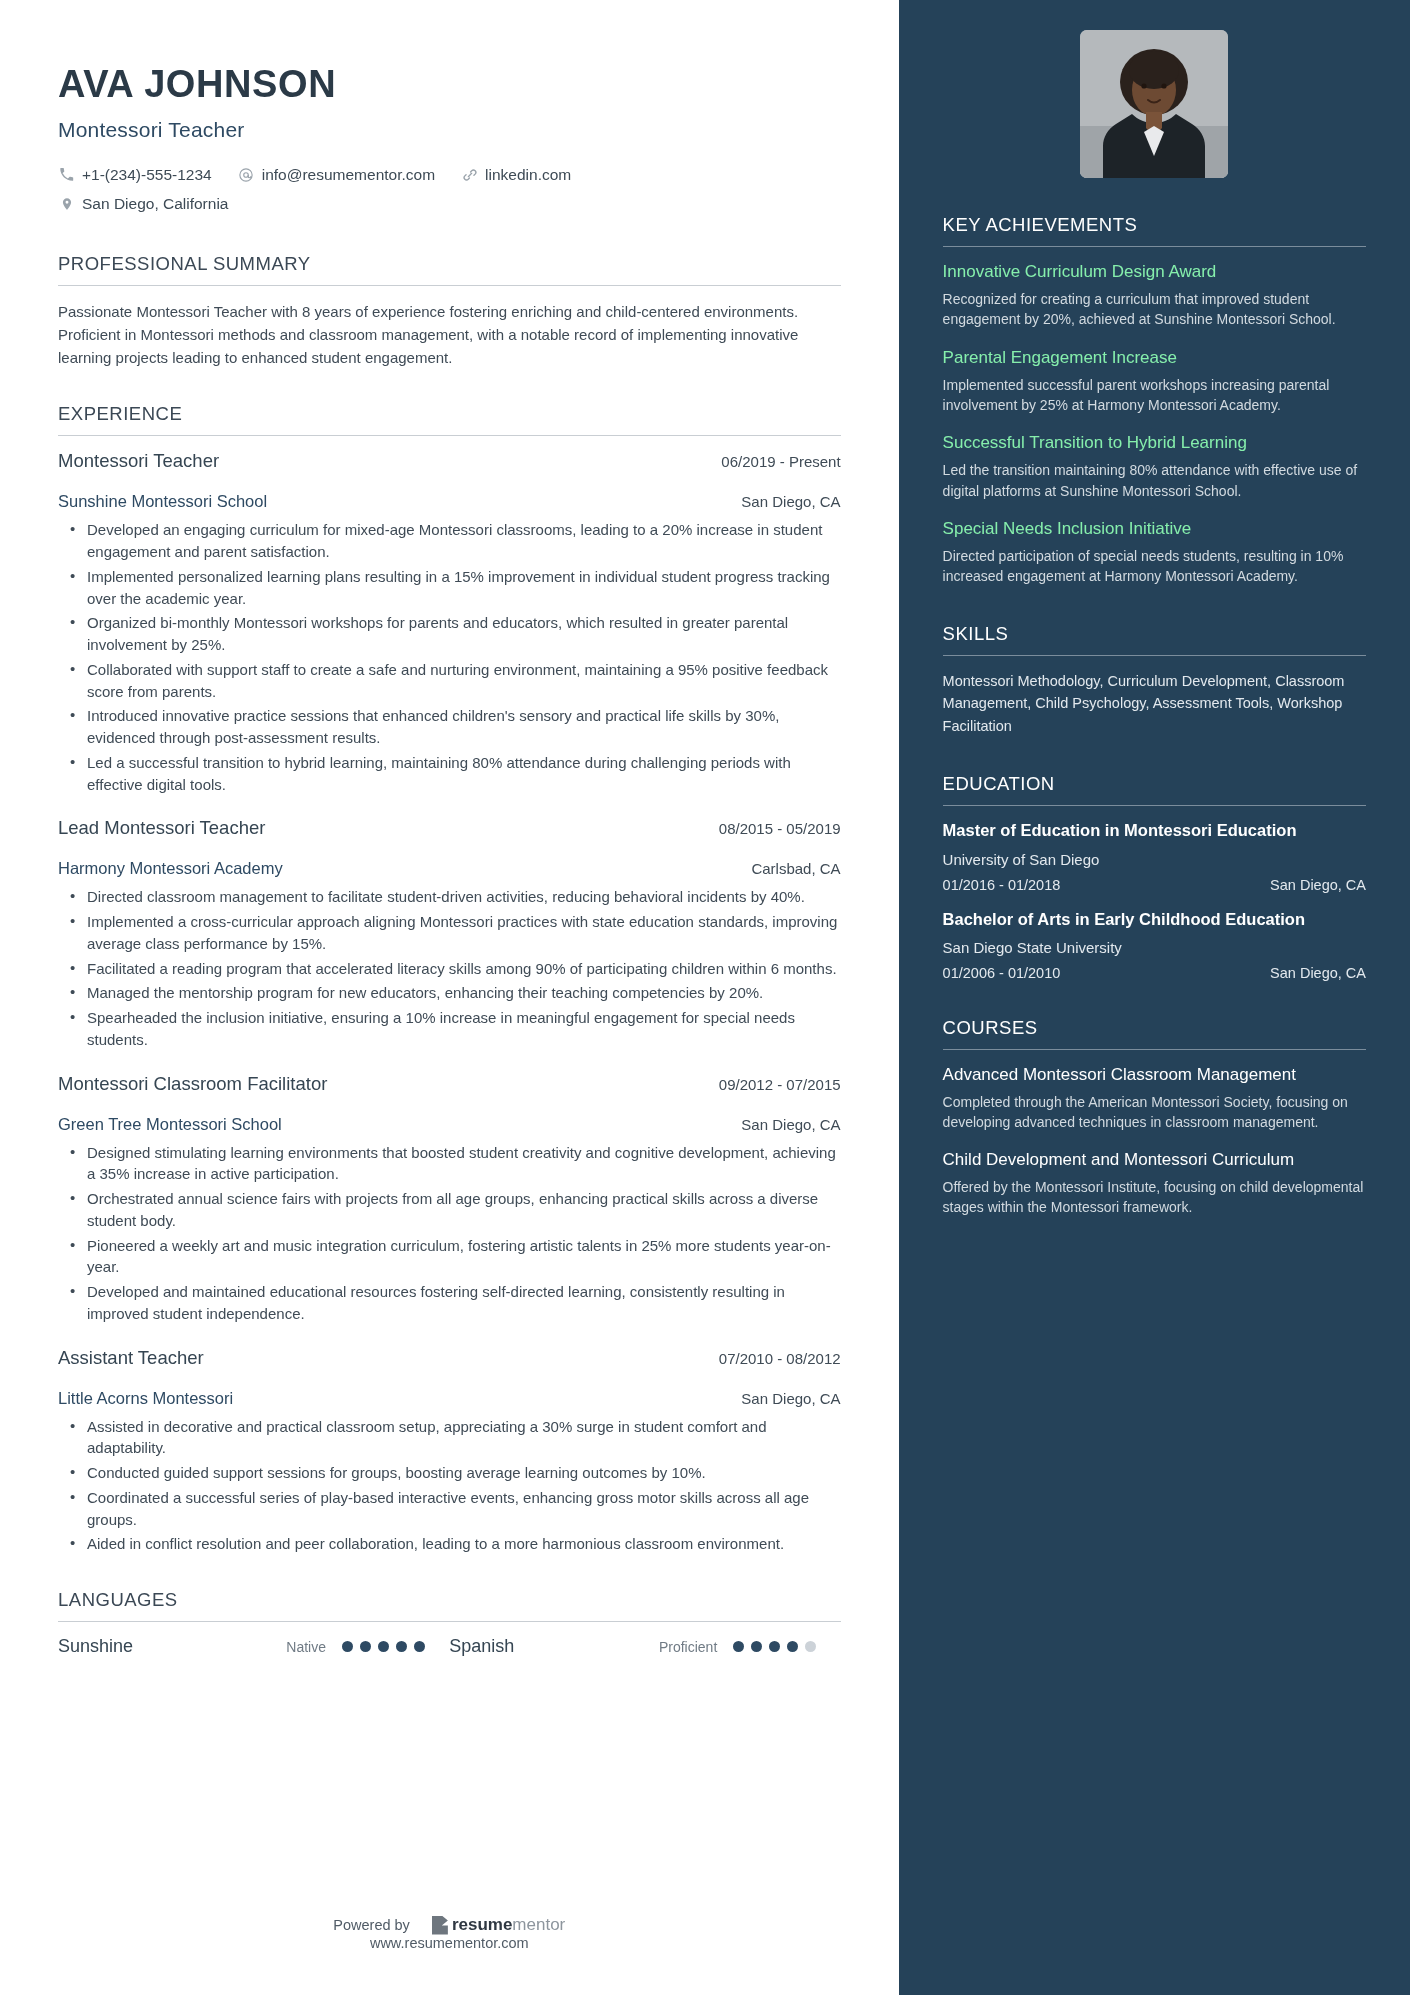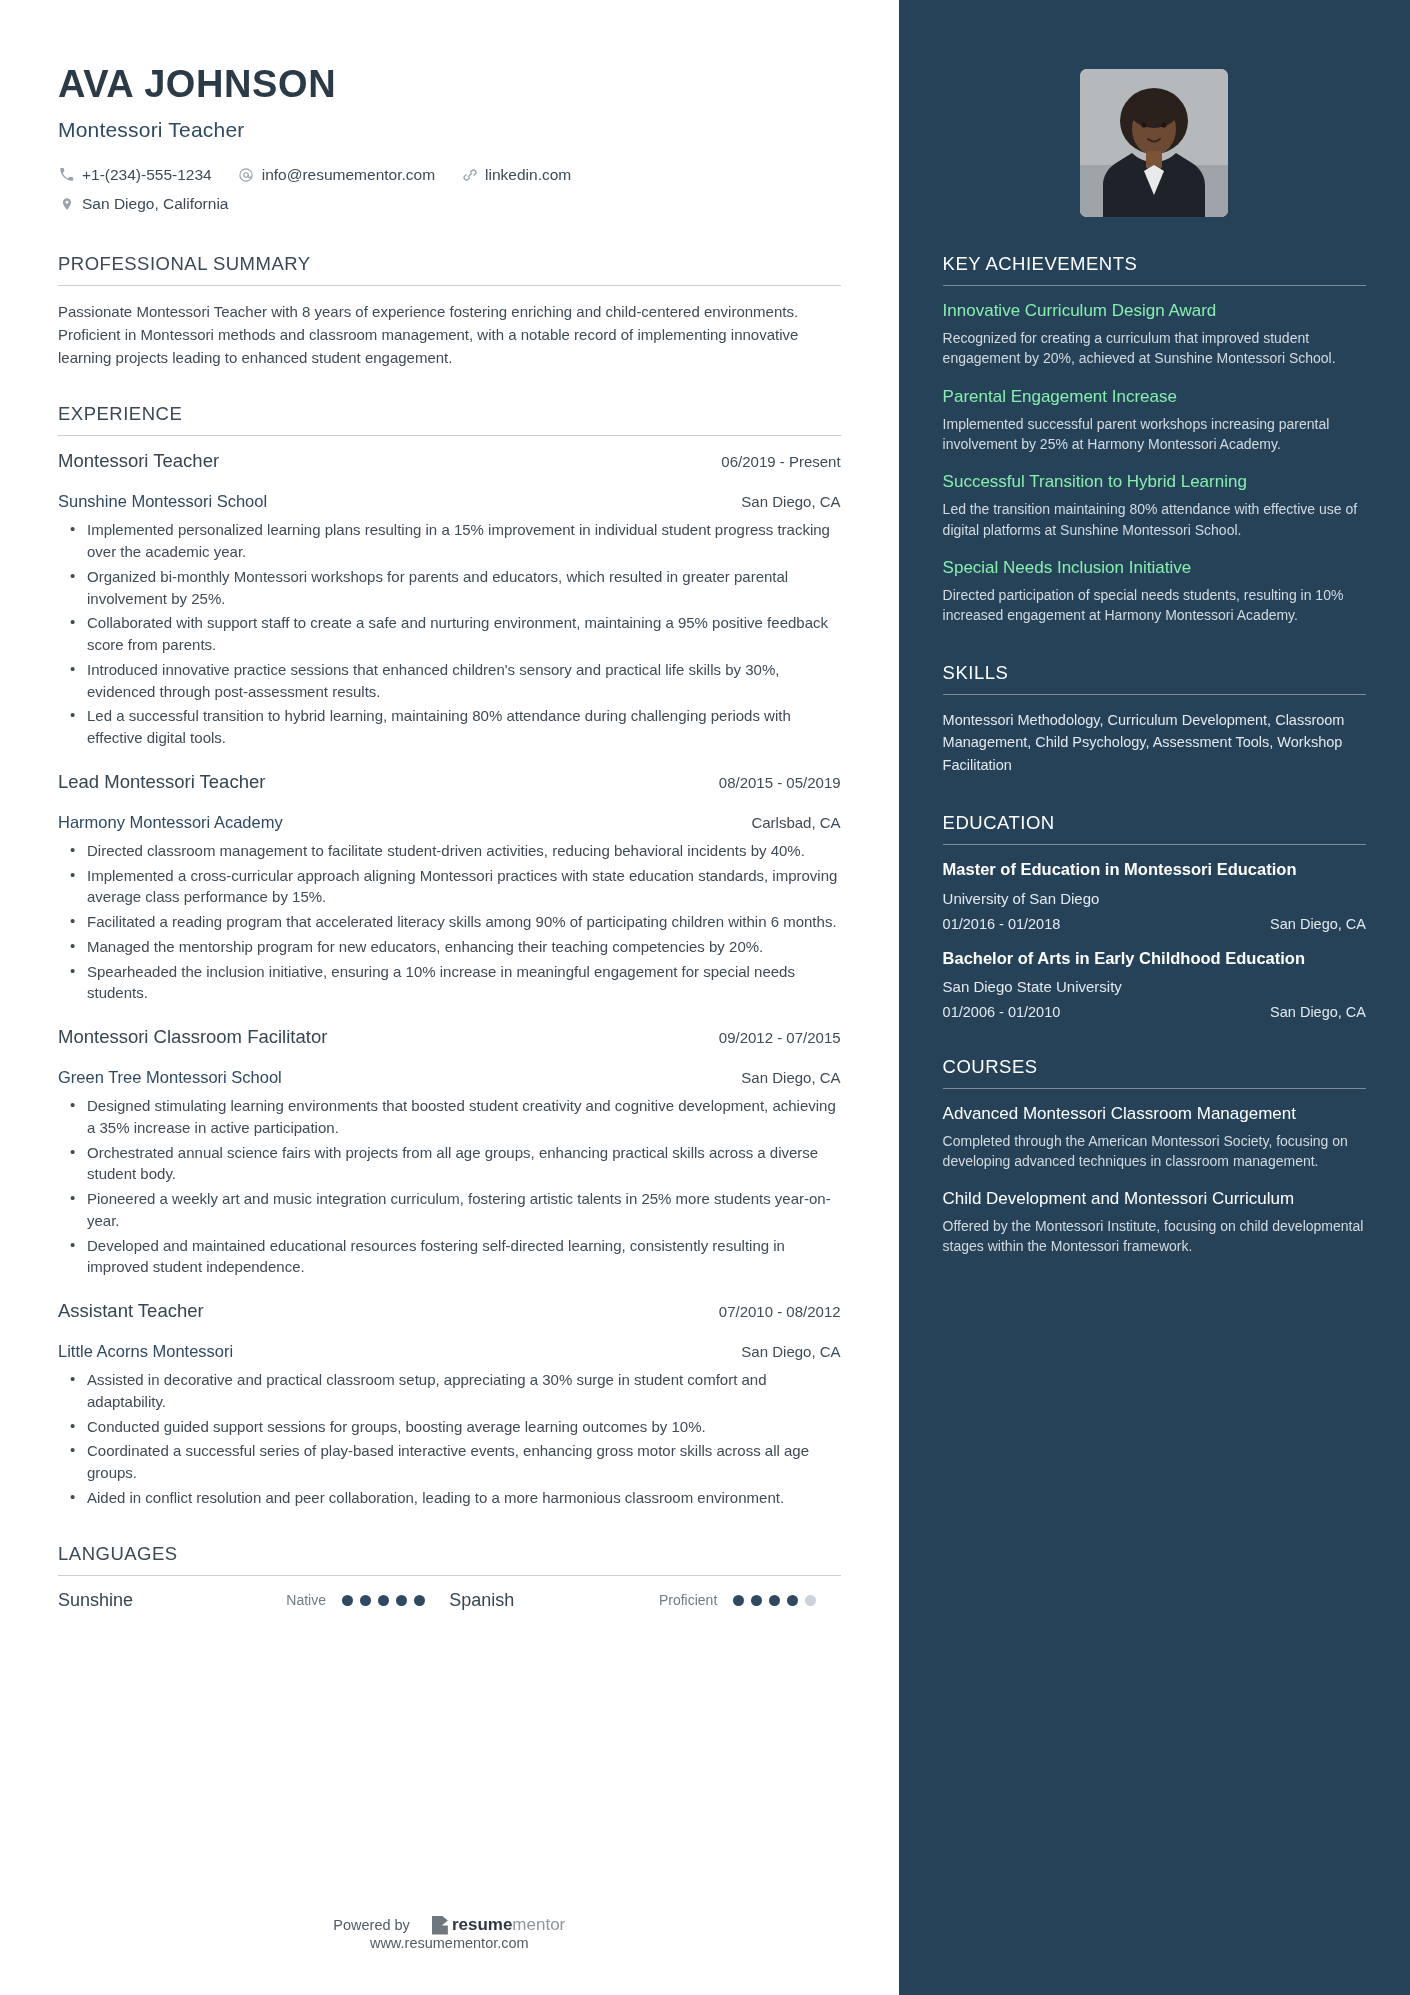--- a/index.html
+++ b/index.html
@@ -198,21 +198,21 @@
     background: #6e767e;
     clip-path: polygon(0 0, 62% 0, 100% 26%, 62% 52%, 100% 52%, 100% 100%, 0 100%);
   }
   .rm-bold { font-weight: 700; color: #2f3842; }
   .rm-light { color: #8d959d; }
 
   
   .side-col {
     width: 523px;
     background: #254259;
-    padding: 63px 44px 0 44px;
+    padding: 24px 44px 0 44px;
     color: #ffffff;
     position: relative;
   }
   .photo-wrap {
     width: 148px;
     height: 148px;
     margin: 6px auto 0 auto;
     border-radius: 7px;
     overflow: hidden;
     background: #b9bdc0;
@@ -355,20 +355,21 @@
           <div class="job">
             <div class="job-row">
               <div class="job-title">Montessori Teacher</div>
               <div class="job-dates">06/2019 - Present</div>
             </div>
             <div class="job-sub">
               <div class="job-company">Sunshine Montessori School</div>
               <div class="job-loc">San Diego, CA</div>
             </div>
             <ul class="bullets">
+              <li>Developed an engaging curriculum for mixed-age Montessori classrooms, leading to a 20% increase in student engagement and parent satisfaction.</li>
               <li>Implemented personalized learning plans resulting in a 15% improvement in individual student progress tracking over the academic year.</li>
               <li>Organized bi-monthly Montessori workshops for parents and educators, which resulted in greater parental involvement by 25%.</li>
               <li>Collaborated with support staff to create a safe and nurturing environment, maintaining a 95% positive feedback score from parents.</li>
               <li>Introduced innovative practice sessions that enhanced children's sensory and practical life skills by 30%, evidenced through post-assessment results.</li>
               <li>Led a successful transition to hybrid learning, maintaining 80% attendance during challenging periods with effective digital tools.</li>
             </ul>
           </div>
           <div class="job">
             <div class="job-row">
               <div class="job-title">Lead Montessori Teacher</div>

